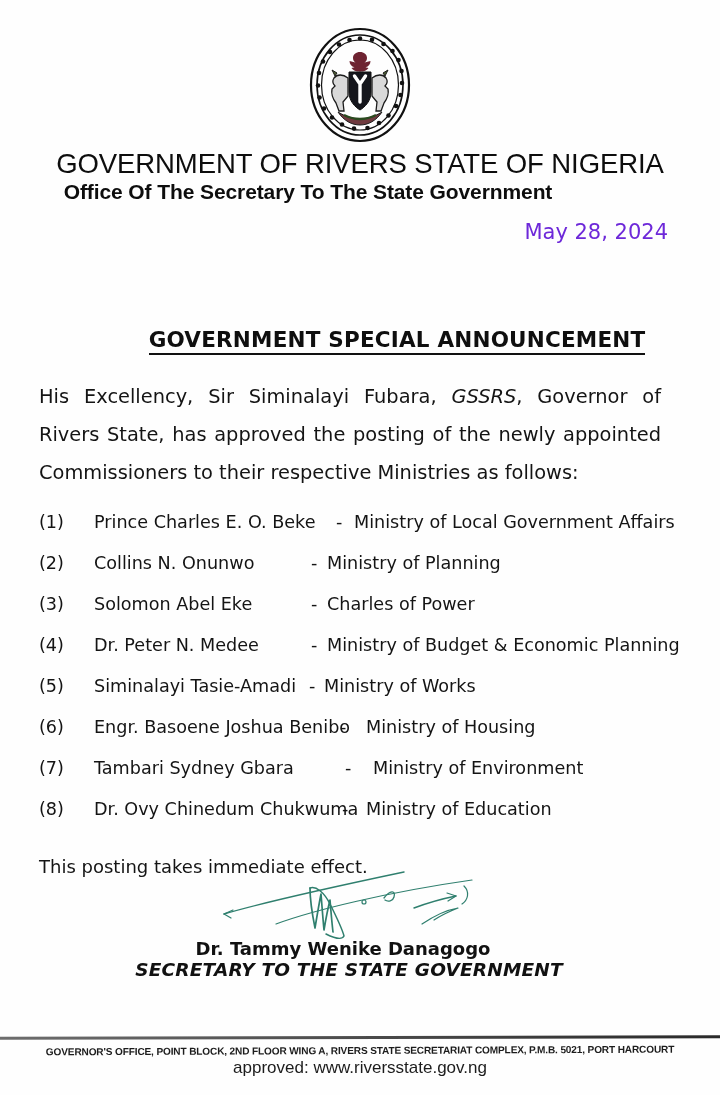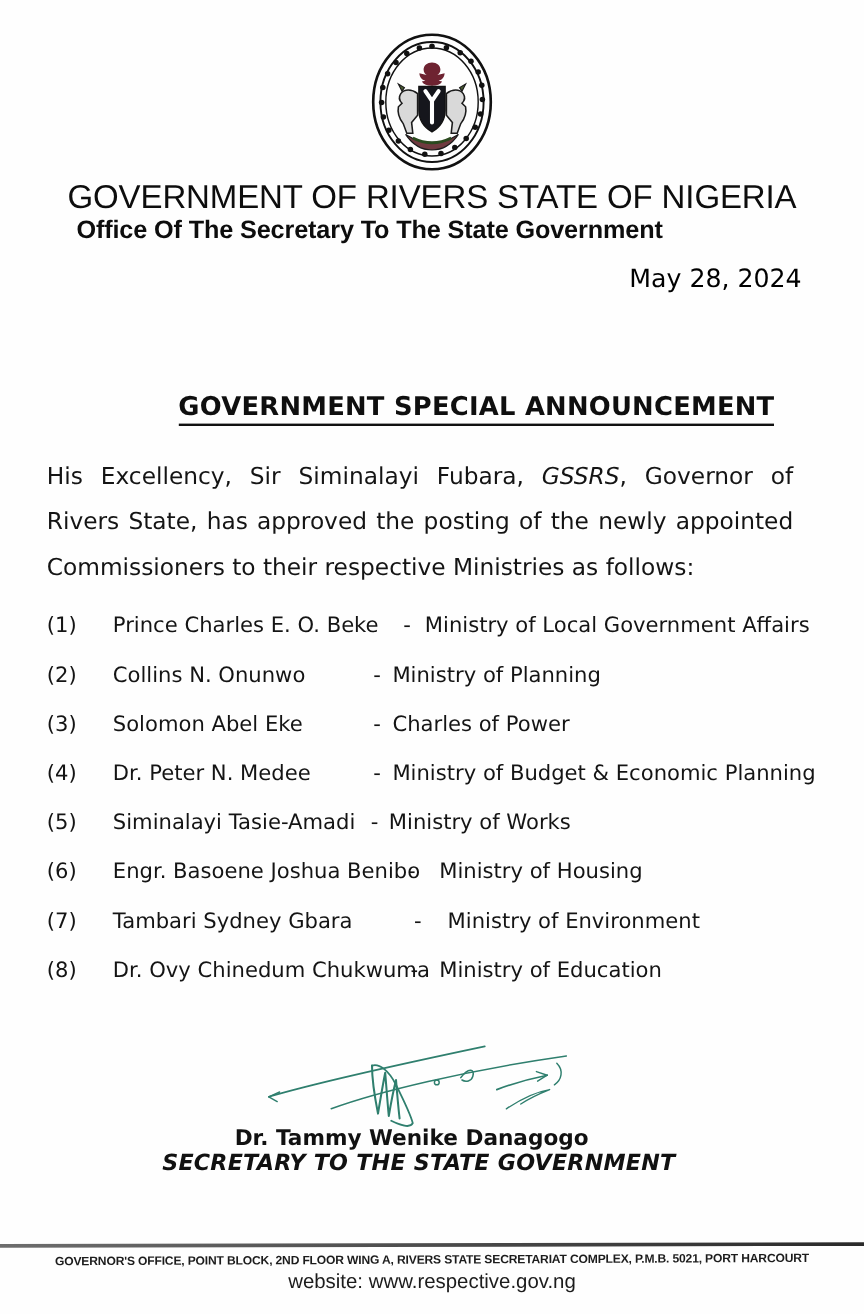--- a/index.html
+++ b/index.html
@@ -70,21 +70,21 @@
 
   
   .date-line {
     position: absolute;
     top: 220px;
     left: 40px;
     width: 628px;
     text-align: right;
     font-family: "DejaVu Sans", sans-serif;
     font-size: 21px;
-    color: #000000;
+    color: #6d28d9;
   }
 
   
   .announce-title {
     position: absolute;
     top: 327px;
     left: 0;
     width: 720px;
     text-align: center;
     margin-left: 37px;
@@ -345,20 +345,21 @@
       <span class="min" style="left:334px">Ministry of Environment</span>
     </div>
     <div class="row">
       <span class="num">(8)</span>
       <span class="nm">Dr. Ovy Chinedum Chukwuma</span>
       <span class="dash" style="left:303px">-</span>
       <span class="min" style="left:327px">Ministry of Education</span>
     </div>
   </div>
 
+  <div class="closing">This posting takes immediate effect.</div>
 
   <div class="sig-wrap">
     <svg viewBox="0 0 290 82" width="290" height="82">
       <g fill="none" stroke="#2f7f6e" stroke-linecap="round" stroke-linejoin="round">
         <path d="M6 48 C40 38 110 22 186 6" stroke-width="1.4"></path>
         <path d="M6 48 l9 -4 M6 48 l7 4" stroke-width="1.2"></path>
         <path d="M58 58 C96 44 170 26 254 14" stroke-width="1.2"></path>
         <path d="M92 22 C92 34 95 52 97 62 C99 50 101 38 103 28 C104 40 105 54 106 64 C108 52 110 42 112 34 C113 46 114 58 115 66" stroke-width="1.7"></path>
         <path d="M92 22 C98 20 106 26 112 38 C118 50 124 62 126 70 C124 74 116 72 108 68" stroke-width="1.5"></path>
         <circle cx="146" cy="36" r="2" stroke-width="1.2"></circle>
@@ -369,15 +370,15 @@
         <path d="M246 20 C252 26 250 34 244 38" stroke-width="1.2"></path>
       </g>
     </svg>
   </div>
 
   <div class="sig-name">Dr. Tammy Wenike Danagogo</div>
   <div class="sig-title">SECRETARY TO THE STATE GOVERNMENT</div>
 
   <div class="footer-rule"></div>
   <div class="footer-addr">GOVERNOR'S OFFICE, POINT BLOCK, 2ND FLOOR WING A, RIVERS STATE SECRETARIAT COMPLEX, P.M.B. 5021, PORT HARCOURT</div>
-  <div class="footer-web">website: www.respective.gov.ng</div>
+  <div class="footer-web">approved: www.riversstate.gov.ng</div>
 
 </div>
 
 </body></html>

